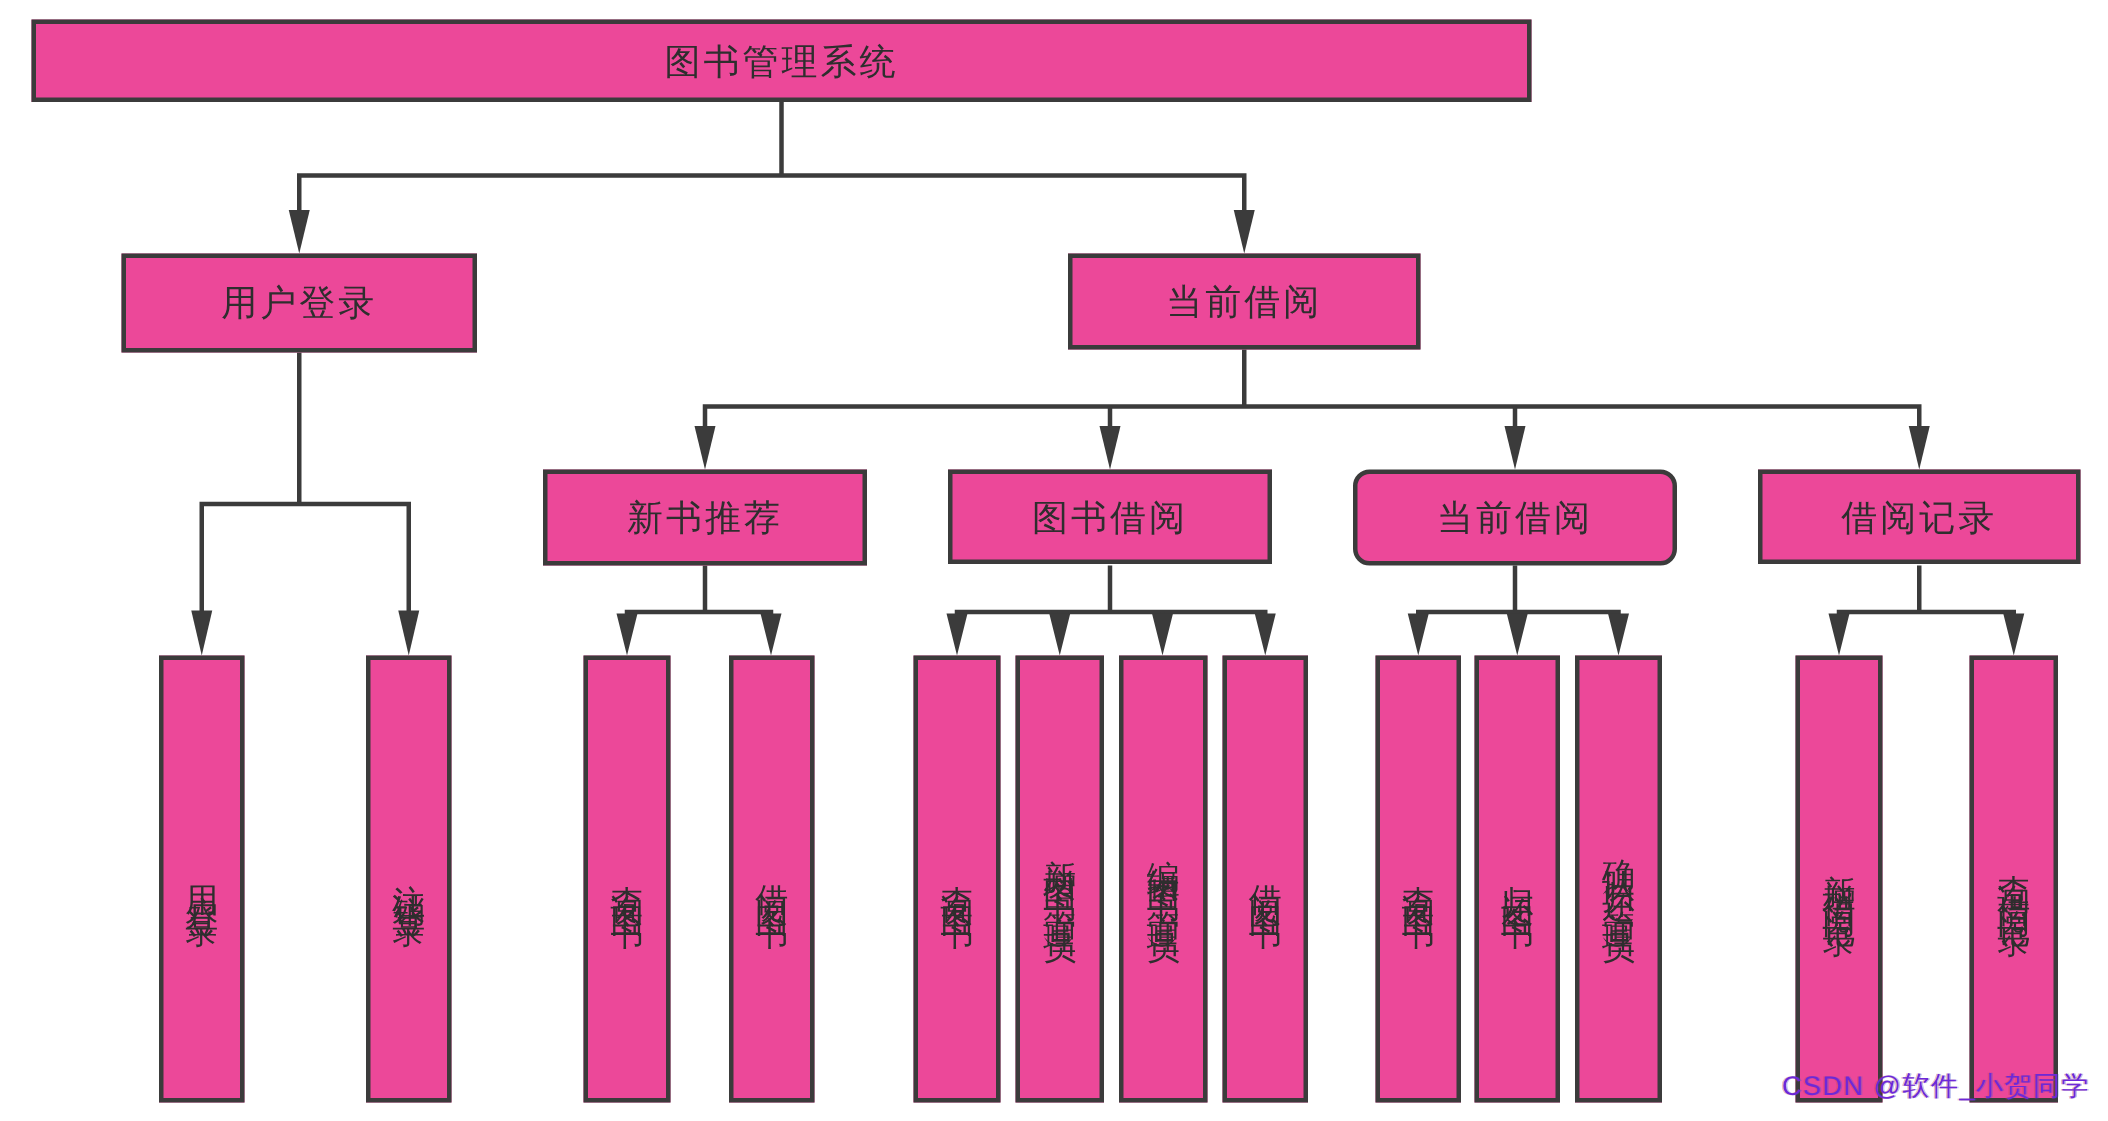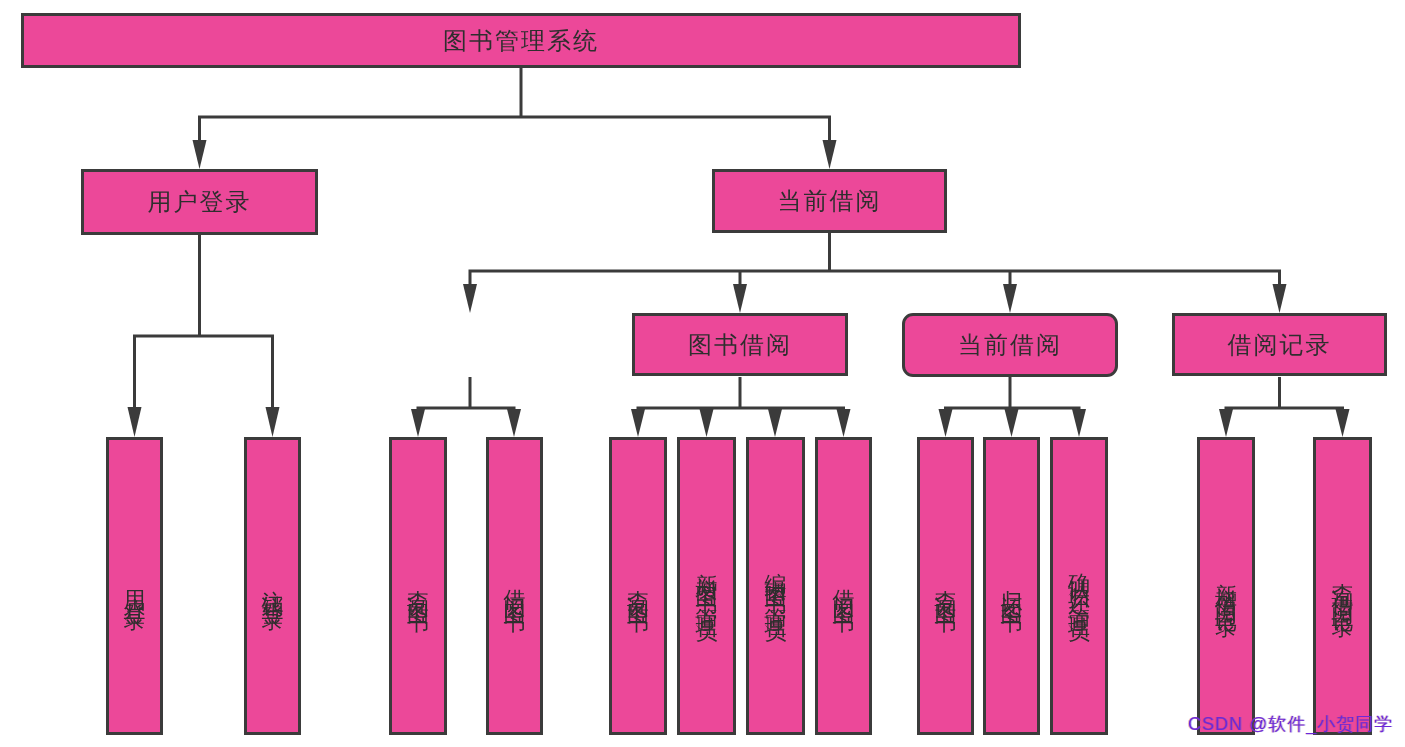--- a/index.html
+++ b/index.html
@@ -104,20 +104,23 @@
     <span>图书管理系统</span>
   </div>
 
   <div class="node h" style="left:81px;top:169px;width:237px;height:66px;">
     <span>用户登录</span>
   </div>
   <div class="node h" style="left:712px;top:169px;width:235px;height:64px;">
     <span>当前借阅</span>
   </div>
 
+  <div class="node h" style="left:362px;top:313px;width:216px;height:64px;">
+    <span>新书推荐</span>
+  </div>
   <div class="node h" style="left:632px;top:313px;width:216px;height:63px;">
     <span>图书借阅</span>
   </div>
   <div class="node h" style="left:902px;top:313px;width:216px;height:64px;border-radius:11px;">
     <span>当前借阅</span>
   </div>
   <div class="node h" style="left:1172px;top:313px;width:215px;height:63px;">
     <span>借阅记录</span>
   </div>
 

